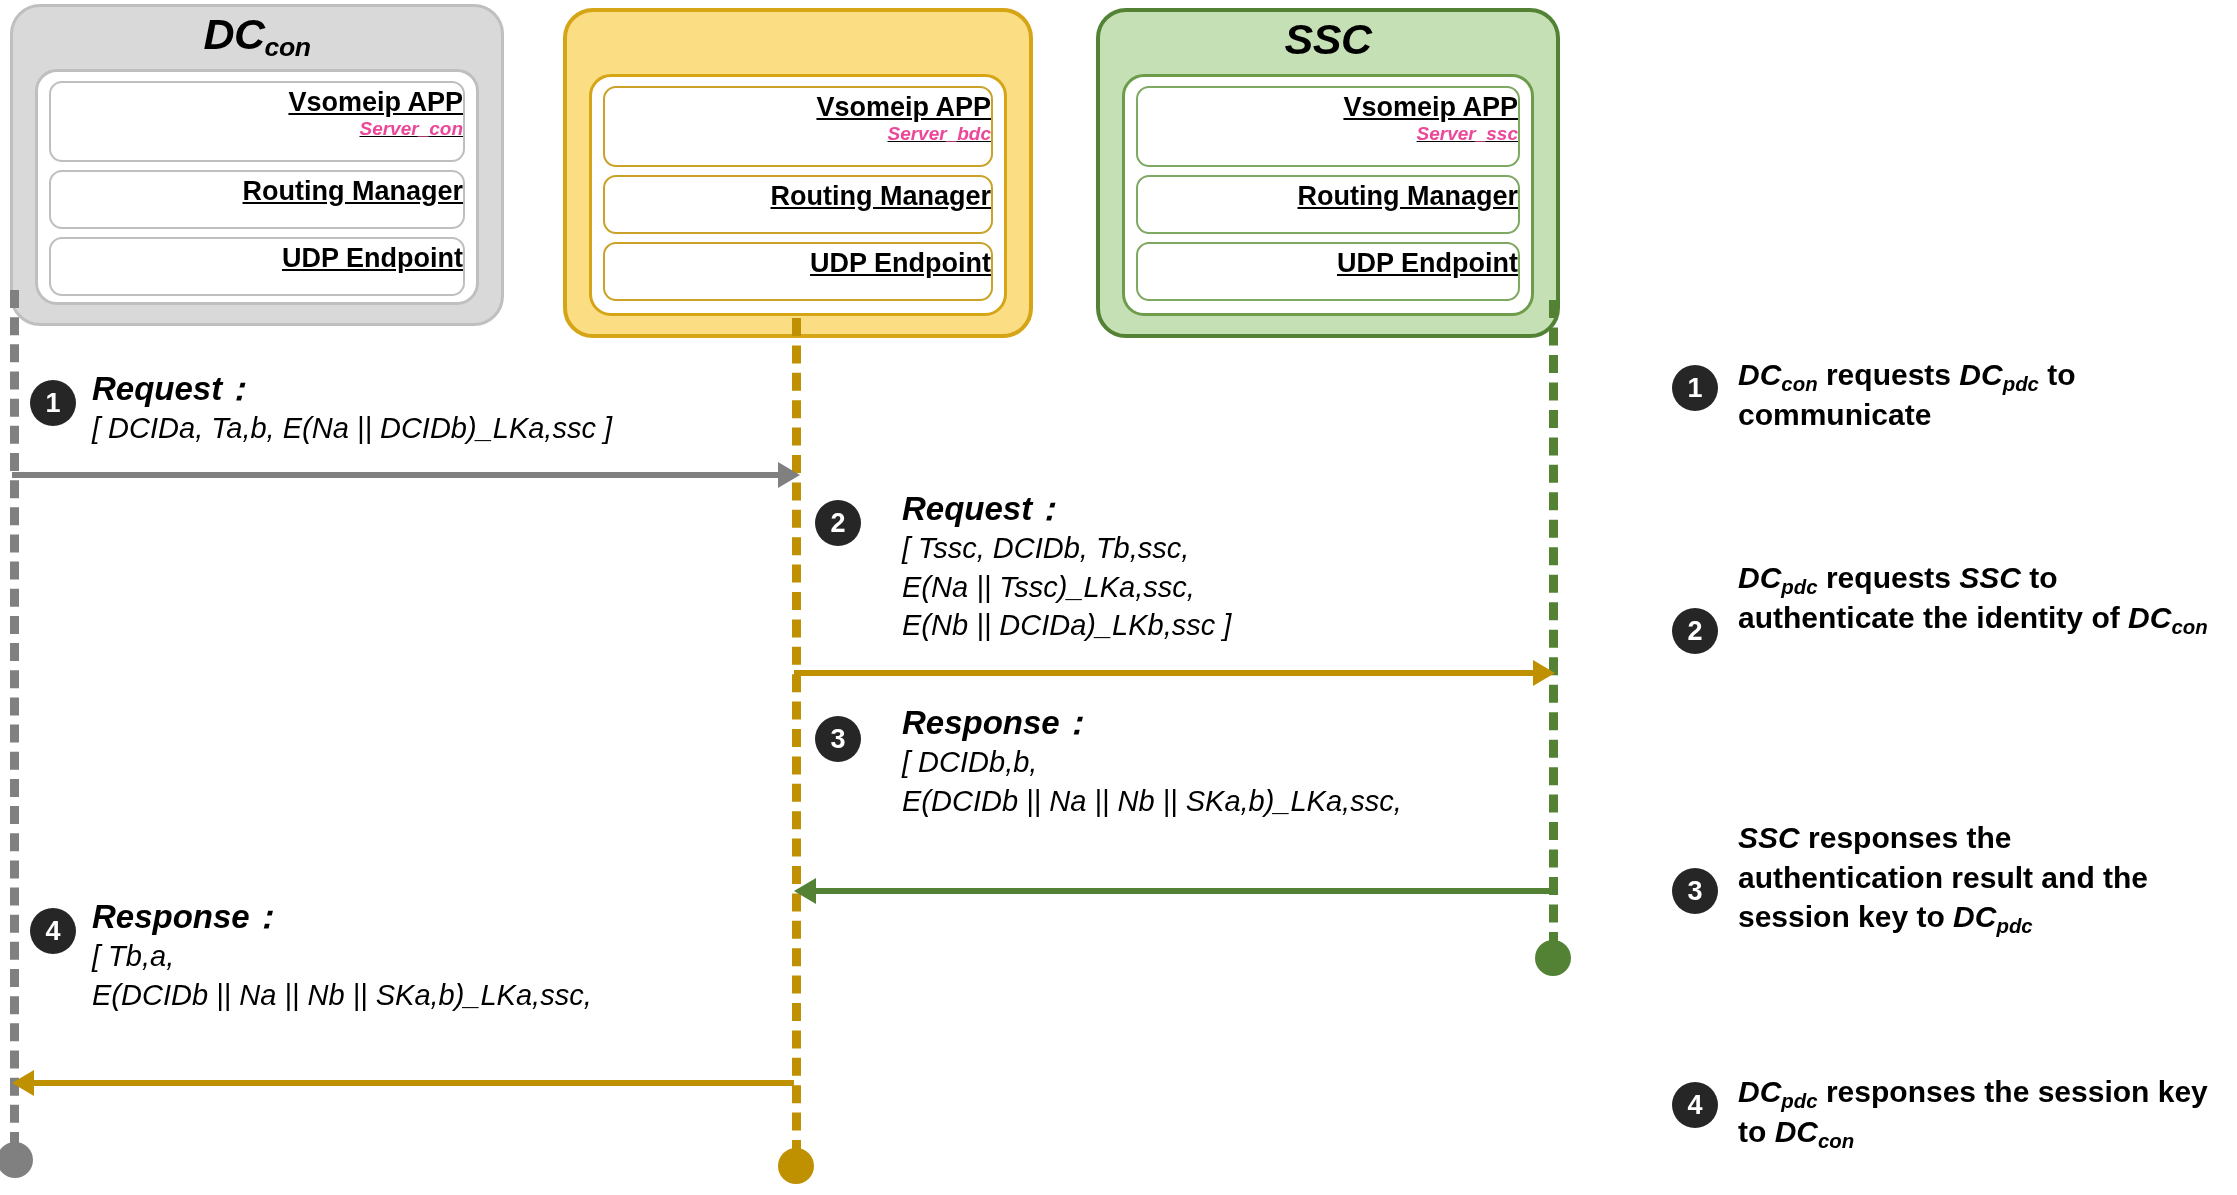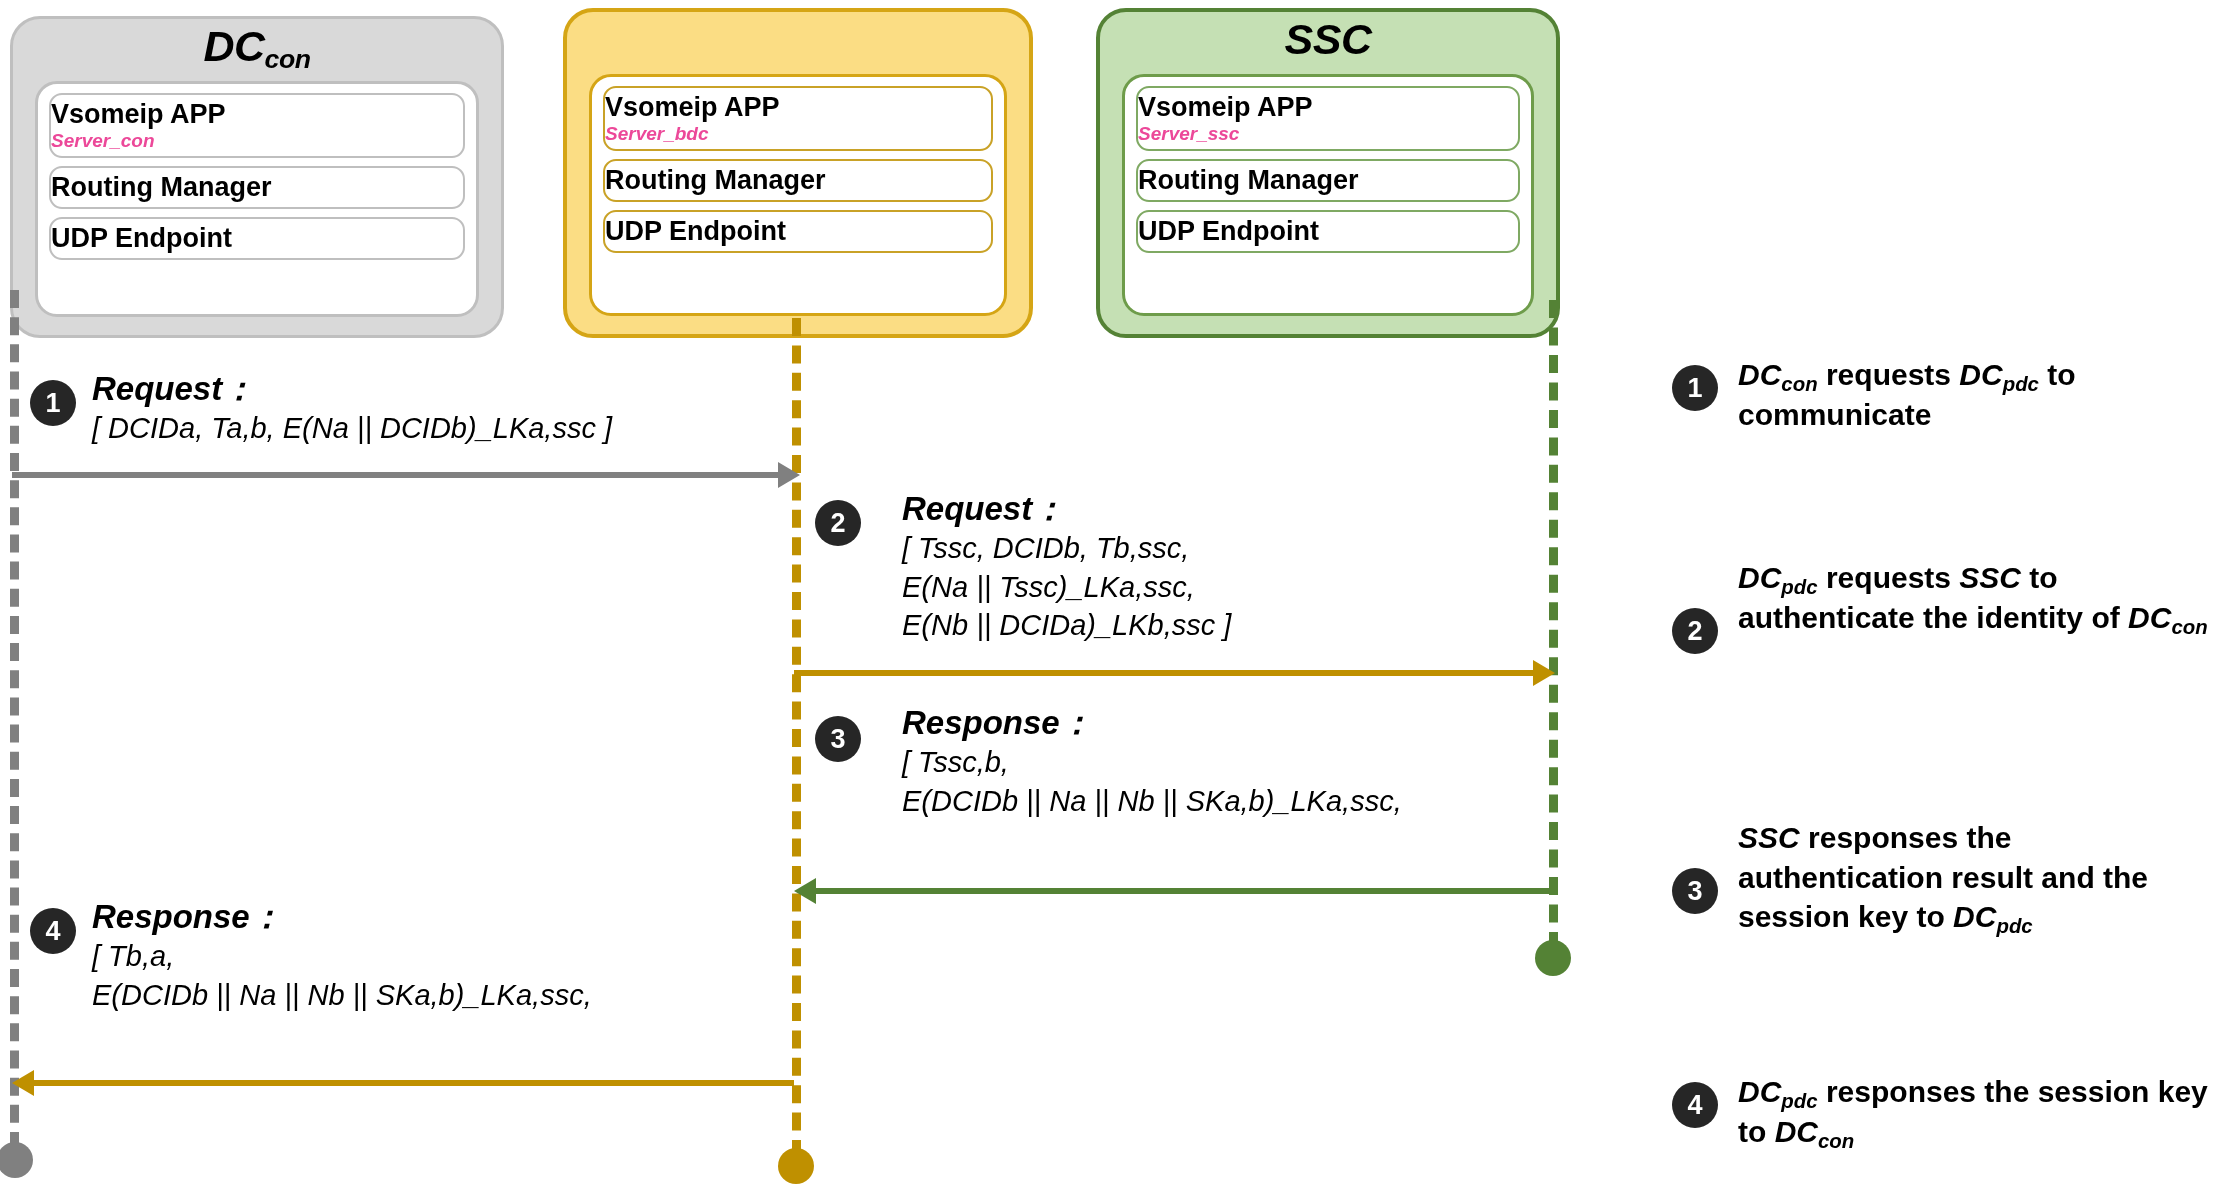--- a/index.html
+++ b/index.html
@@ -50,23 +50,24 @@
     bottom: 18px;
     background: #ffffff;
     border-radius: 22px;
     box-sizing: border-box;
     padding: 9px 11px;
   }
   .slot {
     background: #ffffff;
     border-radius: 13px;
     box-sizing: border-box;
-    text-align: left;
+    text-align: right;
     margin-bottom: 8px;
-    padding: 4px 0 4px 0;
+    padding: 4px 0 20px 0;
+    text-decoration: underline;
   }
   .slot:last-child { margin-bottom: 0; }
   .slot .line1 {
     font-weight: bold;
     font-size: 27px;
     color: #000;
     line-height: 1.15;
   }
   .slot .line2 {
     font-weight: bold;
@@ -184,21 +185,21 @@
     vertical-align: baseline;
     position: relative;
     top: 0.3em;
   }
 </style>
 </head>
 <body>
 
 <div id="canvas">
 
-  <div class="participant p-gray" style="left:10px; top:16px; width:494px; height:322px;">
+  <div class="participant p-gray" style="left:10px; top:4px; width:494px; height:322px;">
     <div class="outer-title">
       <span>DC</span><sub>con</sub>
     </div>
     <div class="inner-shell">
       <div class="slot">
         <div class="line1">Vsomeip APP</div>
         <div class="line2">Server_con</div>
       </div>
       <div class="slot">
         <div class="line1">Routing Manager</div>
@@ -265,21 +266,21 @@
     <div class="msg-line">[ Tssc, DCIDb, Tb,ssc,</div>
     <div class="msg-line">E(Na || Tssc)_LKa,ssc,</div>
     <div class="msg-line"> E(Nb || DCIDa)_LKb,ssc  ]</div>
   </div>
   <div class="arrow-line ar-gold" style="left:794px; top:670px; width:745px;"></div>
   <div class="arrow-head head-right hd-gold-r" style="left:1533px; top:660px;"></div>
 
   <div class="badge" style="left:815px; top:716px;">3</div>
   <div class="msg" style="left:902px; top:702px;">
     <div class="msg-title">Response：</div>
-    <div class="msg-line">[ Tssc,b,</div>
+    <div class="msg-line">[ DCIDb,b,</div>
     <div class="msg-line">E(DCIDb || Na || Nb || SKa,b)_LKa,ssc,</div>
   </div>
   <div class="arrow-line ar-green" style="left:816px; top:888px; width:740px;"></div>
   <div class="arrow-head head-left hd-green-l" style="left:794px; top:878px;"></div>
 
   <div class="badge" style="left:30px; top:908px;">4</div>
   <div class="msg" style="left:92px; top:896px;">
     <div class="msg-title">Response：</div>
     <div class="msg-line">[ Tb,a,</div>
     <div class="msg-line">E(DCIDb || Na || Nb || SKa,b)_LKa,ssc,</div>

